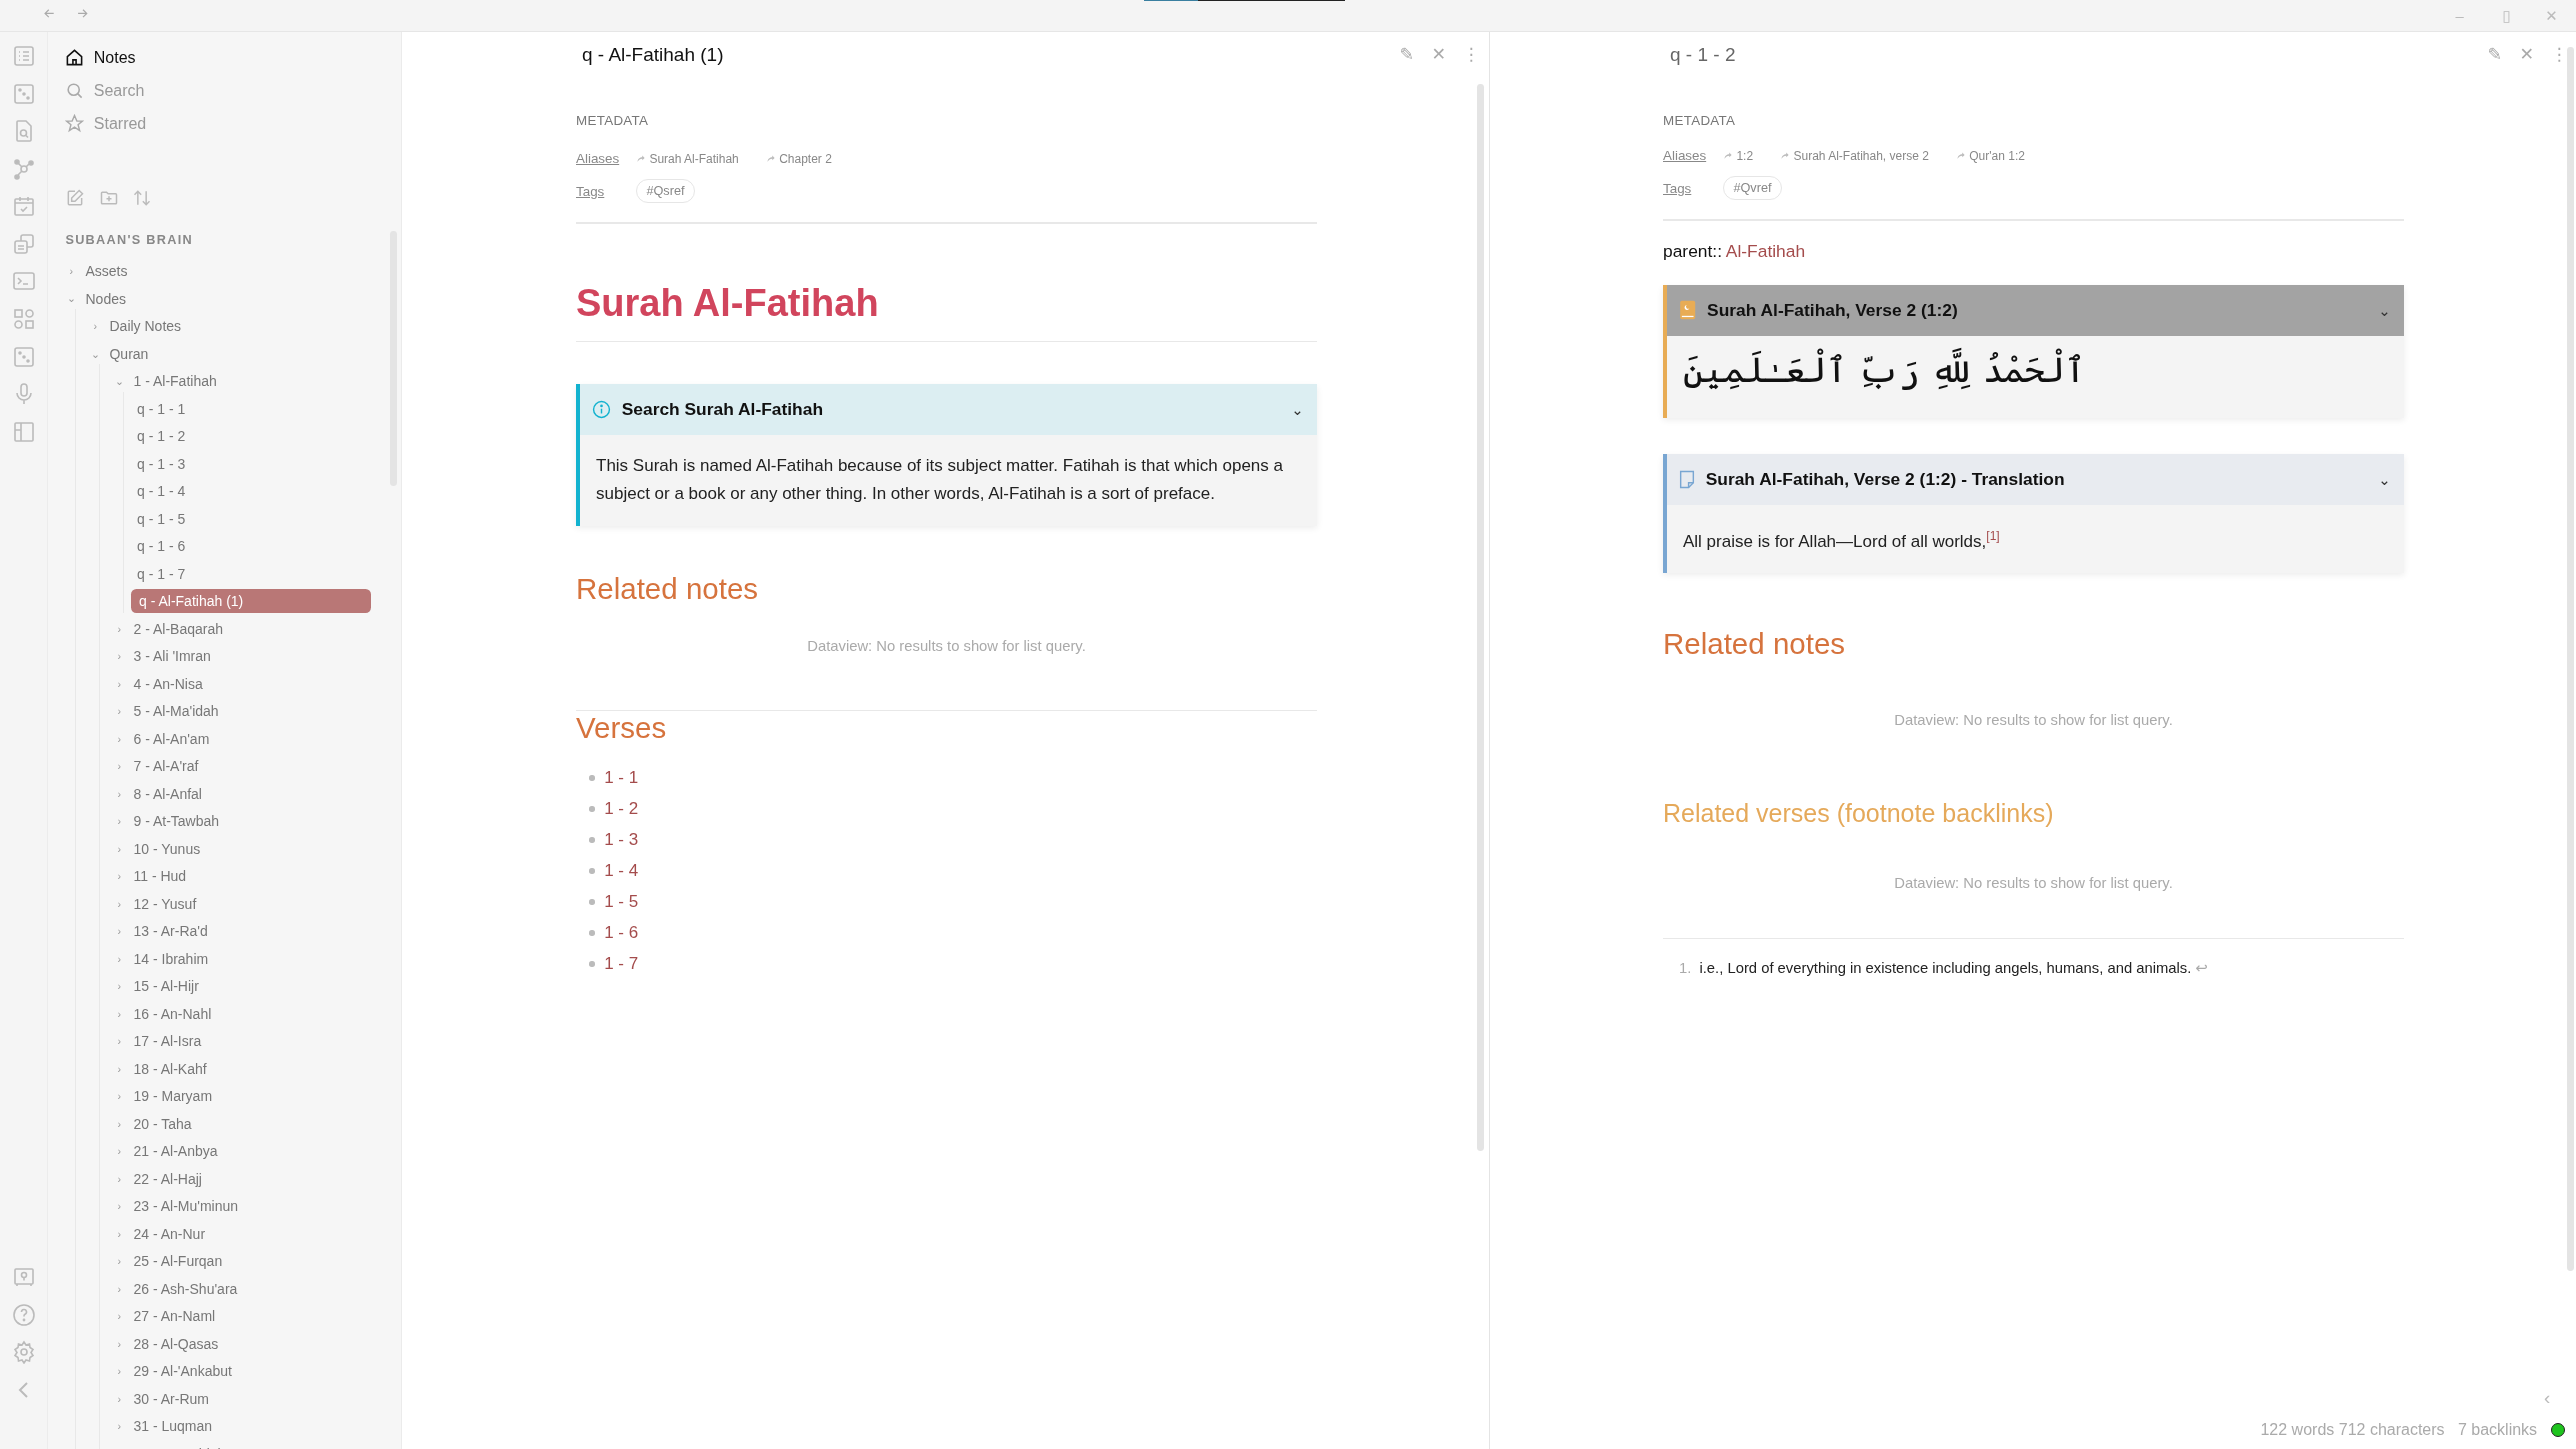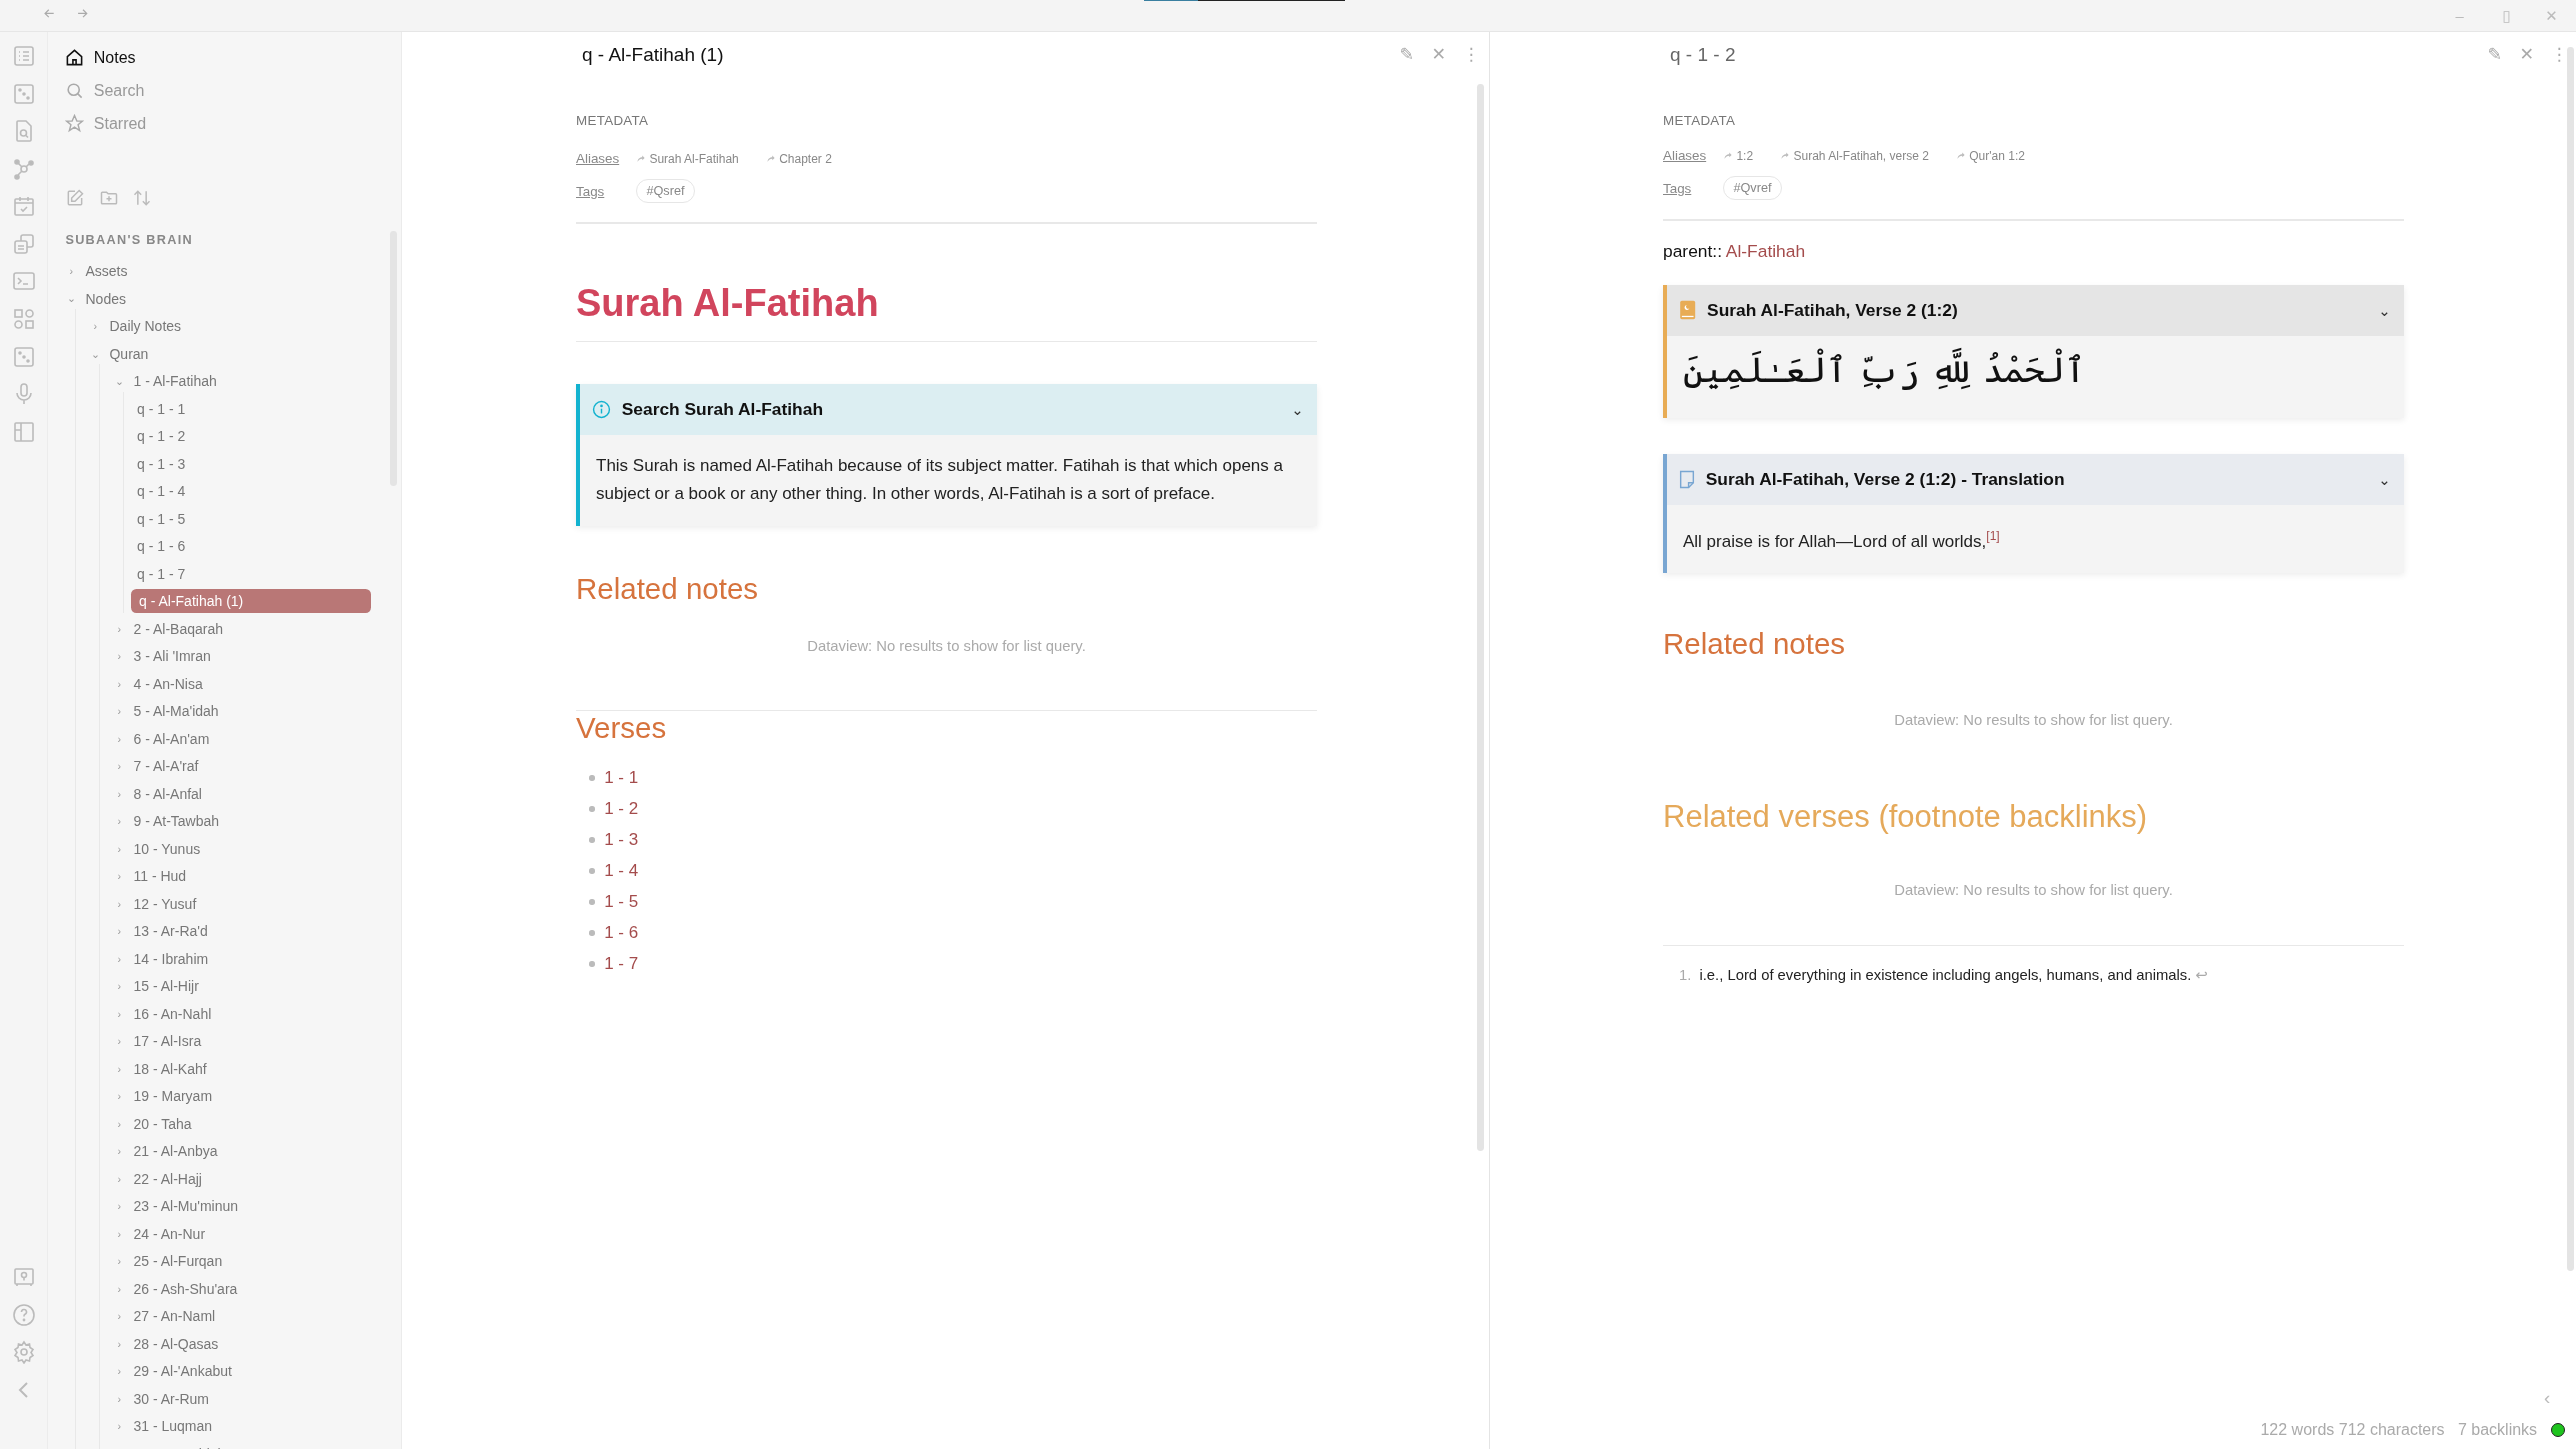--- a/index.html
+++ b/index.html
@@ -52,21 +52,21 @@
   .tag { display: inline-block; padding: 4px 9.4px; border: 0.7px solid #e6e6e6; border-radius: 12px; font-size: 12.7px; color: #888; }
   .hr { height: 1.3px; background: #e8e8e8; }
 
   .h1 { font-size: 38px; font-weight: bold; color: #d1455d; }
   .callout { position: relative; box-shadow: 0 2.7px 6.7px rgba(0,0,0,0.08); }
   .callout-head { display: flex; align-items: center; height: 51px; padding-left: 16px; font-size: 17.4px; font-weight: bold; color: #111; gap: 10.7px; }
   .callout-head .chev { position: absolute; right: 13.4px; font-size: 14.8px; color: #333; font-weight: normal; }
   .callout-body { background: #f4f4f4; padding: 17.4px 20px; font-size: 17px; line-height: 28px; color: #222; }
   .callout .bar { position: absolute; left: 0; top: 0; bottom: 0; width: 4px; }
   .h2 { font-size: 29.5px; color: #d6733d; }
-  .h2.gold { color: #e5a95a; font-size: 31px; }
+  .h2.gold { color: #e5a95a; font-size: 25px; }
   .dv-empty { text-align: center; font-size: 14.8px; color: #aaa; }
   .verse-list { list-style: none; }
   .verse-list li { height: 31px; display: flex; align-items: center; font-size: 17px; color: #a44c4c; }
   .verse-list li::before { content: ""; display: inline-block; width: 5.4px; height: 5.4px; border-radius: 50%; background: #bbb; margin: 0 9.4px 0 13.4px; }
   .parent { font-size: 17.4px; color: #111; }
   .parent .link { color: #a44c4c; }
   .arabic { font-family: "DejaVu Serif", serif; font-size: 35px; color: #111; direction: rtl; text-align: left; unicode-bidi: plaintext; }
   .fn-ref { color: #a44c4c; font-size: 12px; vertical-align: super; }
   .footnote { font-size: 14.8px; color: #222; }
   .footnote .num { color: #aaa; margin-right: 4px; }
@@ -526,21 +526,21 @@
       </div>
       <div class="hr" style="margin-top:19px"></div>
 
       <div class="parent" style="margin-top:20px">
         <span>parent::</span>
         <span class="link">Al-Fatihah</span>
       </div>
 
       <div class="callout" style="margin-top:23px">
         <div class="bar" style="background:#e8ac55"></div>
-        <div class="callout-head" style="background:#e5e5e5; height:51px">
+        <div class="callout-head" style="background:#a3a3a3; height:51px">
           <svg width="17.4" height="20" viewBox="0 0 20 24">
               <rect x="1" y="1" width="18" height="22" rx="2" fill="#e8ac55"></rect>
               <path d="M9 6a3 3 0 1 0 3 4 2.4 2.4 0 1 1-3-4z" fill="#fff"></path>
               <rect x="3" y="19" width="14" height="1.5" fill="#fff"></rect>
             </svg>
           <span>Surah Al-Fatihah, Verse 2 (1:2)</span>
           <span class="chev">⌄</span>
         </div>
         <div class="callout-body" style="padding:20px 20px 34px">
           <div class="arabic">ٱلْحَمْدُ لِلَّهِ رَبِّ ٱلْعَـٰلَمِينَ</div>

